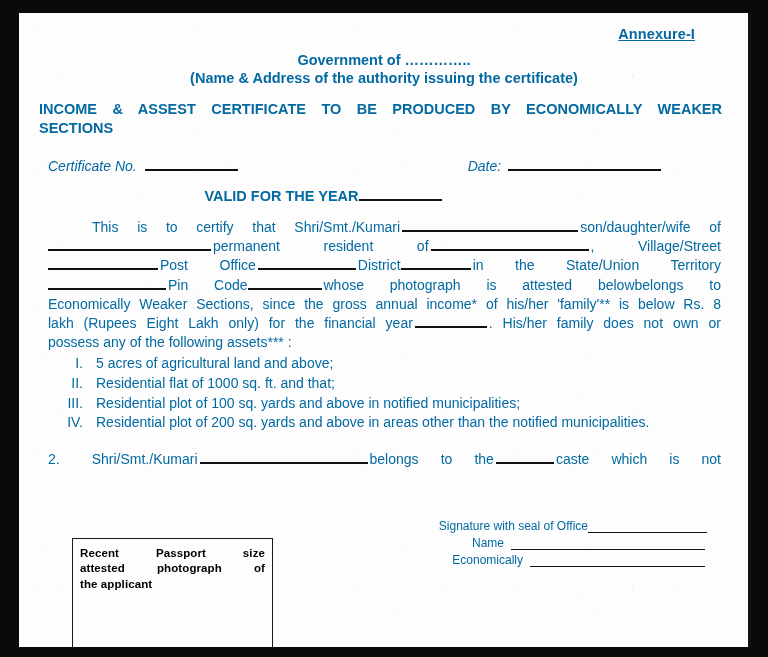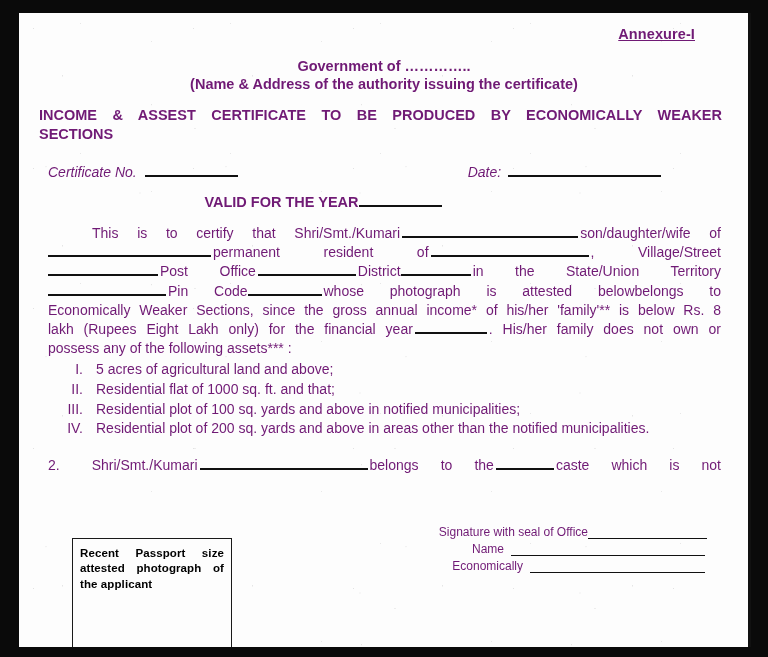--- a/index.html
+++ b/index.html
@@ -52,21 +52,21 @@
       radial-gradient(circle at 88% 72%, #d0d0d0 0.5px, transparent 0.8px),
       radial-gradient(circle at 15% 81%, #d3d3d3 0.5px, transparent 0.8px),
       radial-gradient(circle at 55% 90%, #d1d1d1 0.5px, transparent 0.8px);
     background-size: 160px 140px, 190px 170px, 150px 130px, 210px 180px,
                      170px 150px, 200px 160px, 180px 190px, 220px 200px;
   }
 
   .doc {
     position: relative;
     padding: 0 19px 0 20px;
-    color: #701a75;
+    color: #0369a1;
   }
 
   
   #annexure-row {
     text-align: right;
     padding-top: 12px;
     padding-right: 34px;
     height: 22px;
   }
   #annexure-label {
@@ -75,21 +75,21 @@
     text-decoration: underline;
     letter-spacing: .1px;
   }
 
   #govt-line, #authority-line {
     text-align: center;
     font-size: 14.5px;
     font-weight: bold;
     letter-spacing: 0;
   }
-  #govt-line { margin-top: 11px; }
+  #govt-line { margin-top: 5px; }
   #authority-line { margin-top: 2px; }
 
   #doc-title {
     margin-top: 14px;
     font-size: 14.5px;
     font-weight: bold;
     text-align: justify;
     text-align-last: left;
     line-height: 1.33;
     padding: 0 7px 0 0;
@@ -188,21 +188,21 @@
     white-space: nowrap;
     margin-bottom: 3px;
   }
   .sig-label { padding-right: 0; }
 
   
   #photo-box {
     position: absolute;
     left: 53px;
     top: 525px;
-    width: 160px;
+    width: 201px;
     height: 109px;
     border: 1.6px solid #1a1a1a;
     border-bottom: none;
     box-sizing: border-box;
     background: #fdfdfd;
   }
   #photo-box-text {
     font-size: 11.5px;
     font-weight: bold;
     line-height: 1.33;

